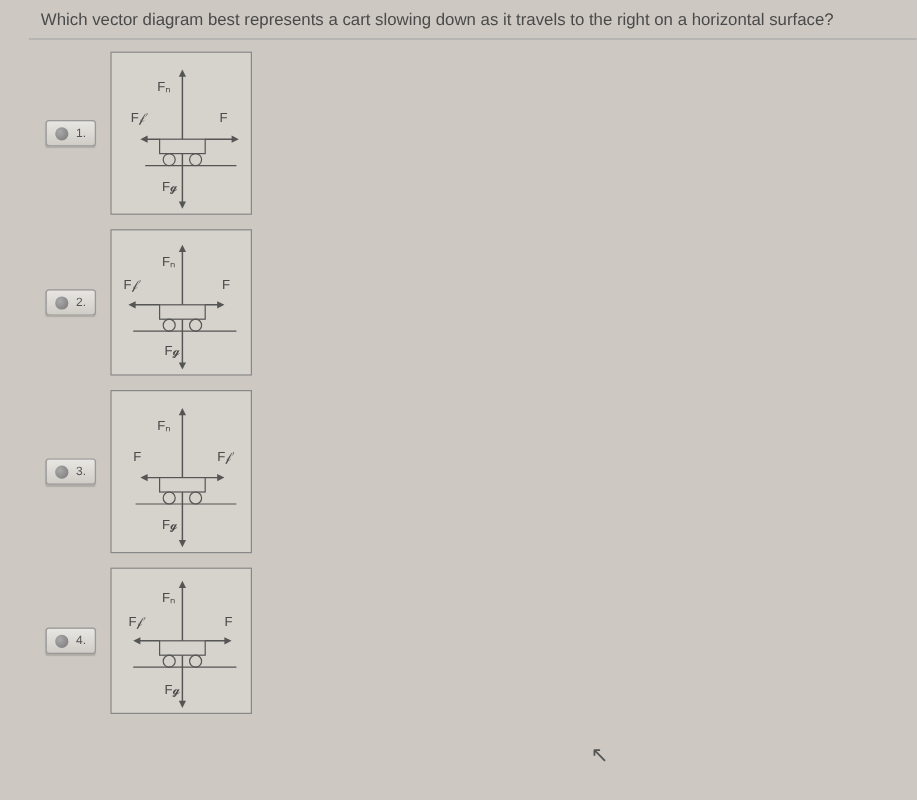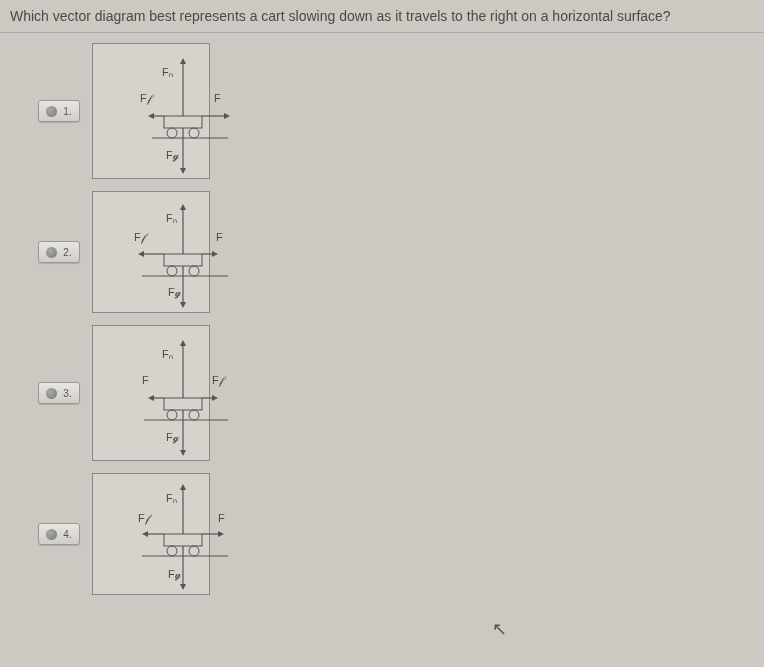--- a/index.html
+++ b/index.html
@@ -9,20 +9,21 @@
       width: 764px;
       height: 667px;
       padding: 0;
       position: relative;
     }
     .question-text {
       font-size: 14px;
       color: #4a4a4a;
       padding: 8px 10px;
       border-bottom: 1px solid #aaa;
+      margin-left: 24px;
     }
     .options-container {
       padding: 10px 0;
     }
     .option-row {
       display: flex;
       align-items: center;
       margin-bottom: 12px;
     }
     .option-btn {
@@ -47,21 +48,20 @@
       border-radius: 50%;
       background: radial-gradient(circle at 35% 35%, #aaa, #777);
       margin-right: 6px;
     }
     .diagram-box {
       width: 118px;
       height: 136px;
       border: 1px solid #888;
       background: #d6d2cc;
       position: relative;
-      padding-left: 31px;
     }
     .diagram-box.short { height: 122px; }
     svg { display: block; }
     .cursor {
       position: absolute;
       left: 492px;
       top: 618px;
       font-size: 18px;
       color: #555;
     }

